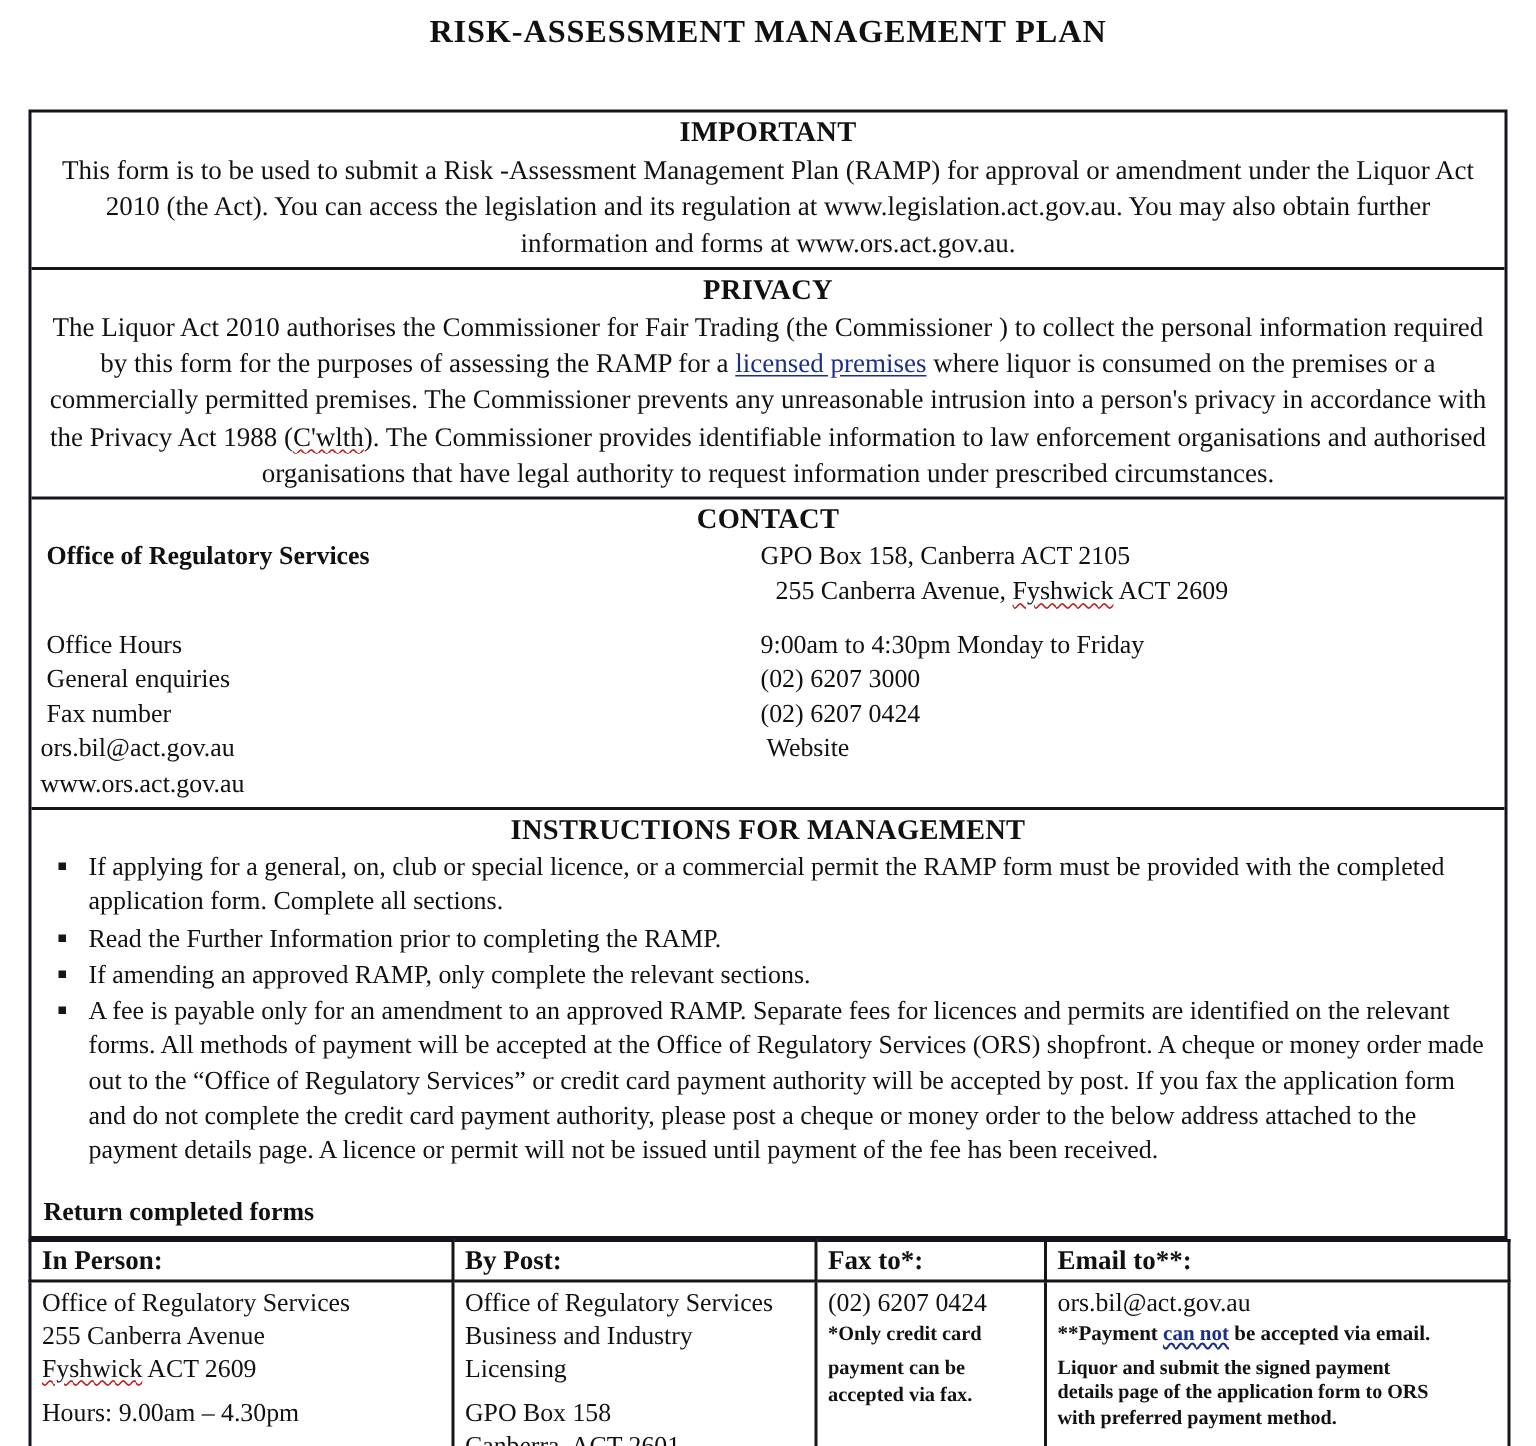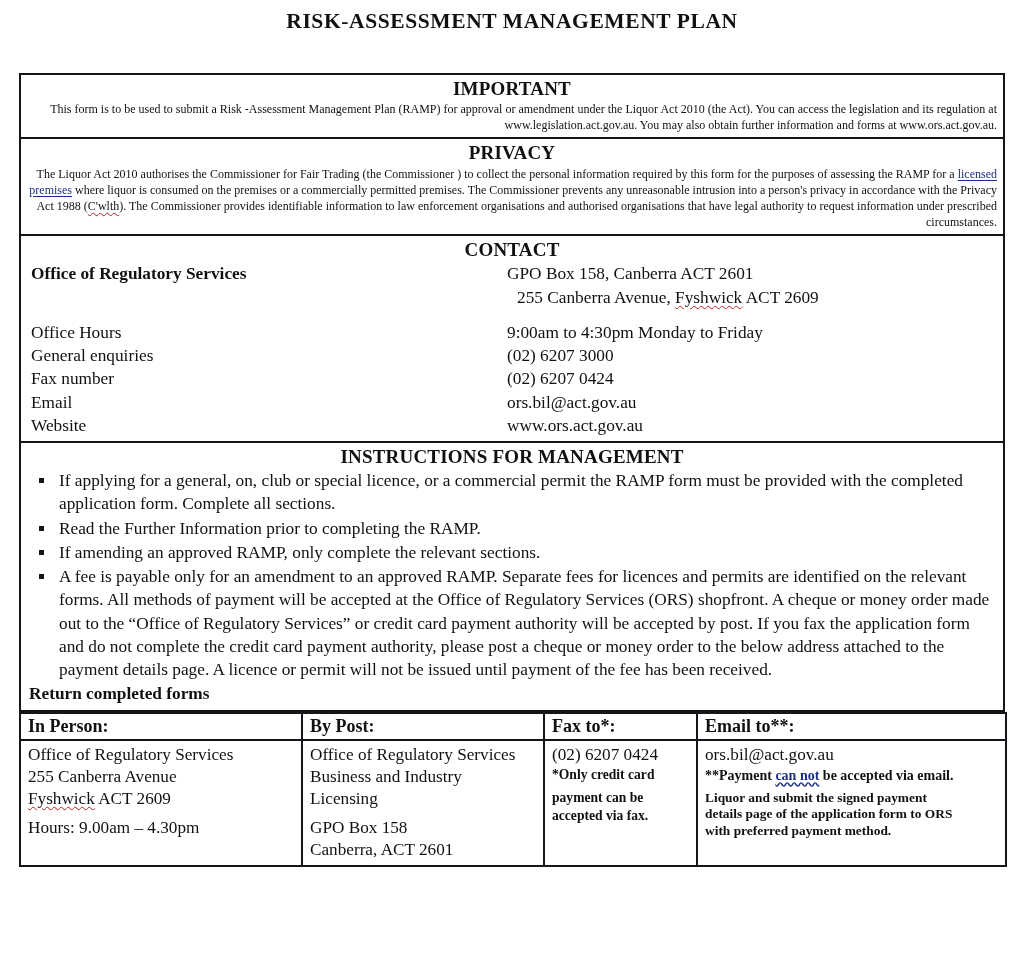--- a/index.html
+++ b/index.html
@@ -44,23 +44,23 @@
   }
   .section-heading {
     text-align: center;
     font-weight: bold;
     font-size: 19px;
     line-height: 1.22;
     margin: 1px 0 1px 0;
     letter-spacing: 0.2px;
   }
   .body-text {
-    font-size: 12px;
+    font-size: 18px;
     line-height: 1.345;
-    text-align: right;
+    text-align: center;
     font-weight: 500;
   }
   .body-text p { margin: 0; }
 
   a.doclink {
     color: #1b2f8a;
     text-decoration: underline;
     text-underline-offset: 2px;
   }
   .spellerr {
@@ -110,21 +110,21 @@
     top: 9px;
     width: 5px;
     height: 5px;
     background: #15161c;
   }
   .return-line {
     font-weight: bold;
     font-size: 17.3px;
     line-height: 1.345;
     padding-left: 2px;
-    margin-top: 1px;
+    margin-top: 18px;
   }
 
   
   table.return-table {
     border-collapse: collapse;
     width: 986px;
     margin: 0 19px;
     table-layout: fixed;
     font-size: 17px;
   }
@@ -191,38 +191,37 @@
       <div class="section-heading">PRIVACY</div>
       <div class="body-text">
         <p><span>The Liquor Act 2010 authorises the Commissioner for Fair Trading (the Commissioner ) to collect the personal information required by this form for the purposes of assessing the RAMP for a </span><a class="doclink" href="#">licensed premises</a><span> where liquor is consumed on the premises or a commercially permitted premises. The Commissioner prevents any unreasonable intrusion into a person's privacy in accordance with the Privacy Act 1988 (</span><span class="spellerr">C'wlth</span><span>). The Commissioner provides identifiable information to law enforcement organisations and authorised organisations that have legal authority to request information under prescribed circumstances.</span></p>
       </div>
     </div>
 
     <div class="section">
       <div class="section-heading">CONTACT</div>
       <div class="contact-grid">
         <div class="contact-label bold">Office of Regulatory Services</div>
-        <div class="contact-value">GPO Box 158, Canberra ACT 2601</div>
+        <div class="contact-value">GPO Box 158, Canberra ACT 2105</div>
 
         <div class="contact-label"></div>
         <div class="contact-value indent"><span>255 Canberra Avenue, </span><span class="spellerr">Fyshwick</span><span> ACT 2609</span></div>
 
         <div class="contact-spacer"></div>
         <div class="contact-spacer"></div>
 
         <div class="contact-label">Office Hours</div>
         <div class="contact-value">9:00am to 4:30pm Monday to Friday</div>
 
         <div class="contact-label">General enquiries</div>
         <div class="contact-value">(02) 6207 3000</div>
 
         <div class="contact-label">Fax number</div>
         <div class="contact-value">(02) 6207 0424</div>
 
-        <div class="contact-label">Email</div>
         <div class="contact-value">ors.bil@act.gov.au</div>
 
         <div class="contact-label">Website</div>
         <div class="contact-value">www.ors.act.gov.au</div>
       </div>
     </div>
 
     <div class="section">
       <div class="section-heading">INSTRUCTIONS FOR MANAGEMENT</div>
       <ul class="instr">

